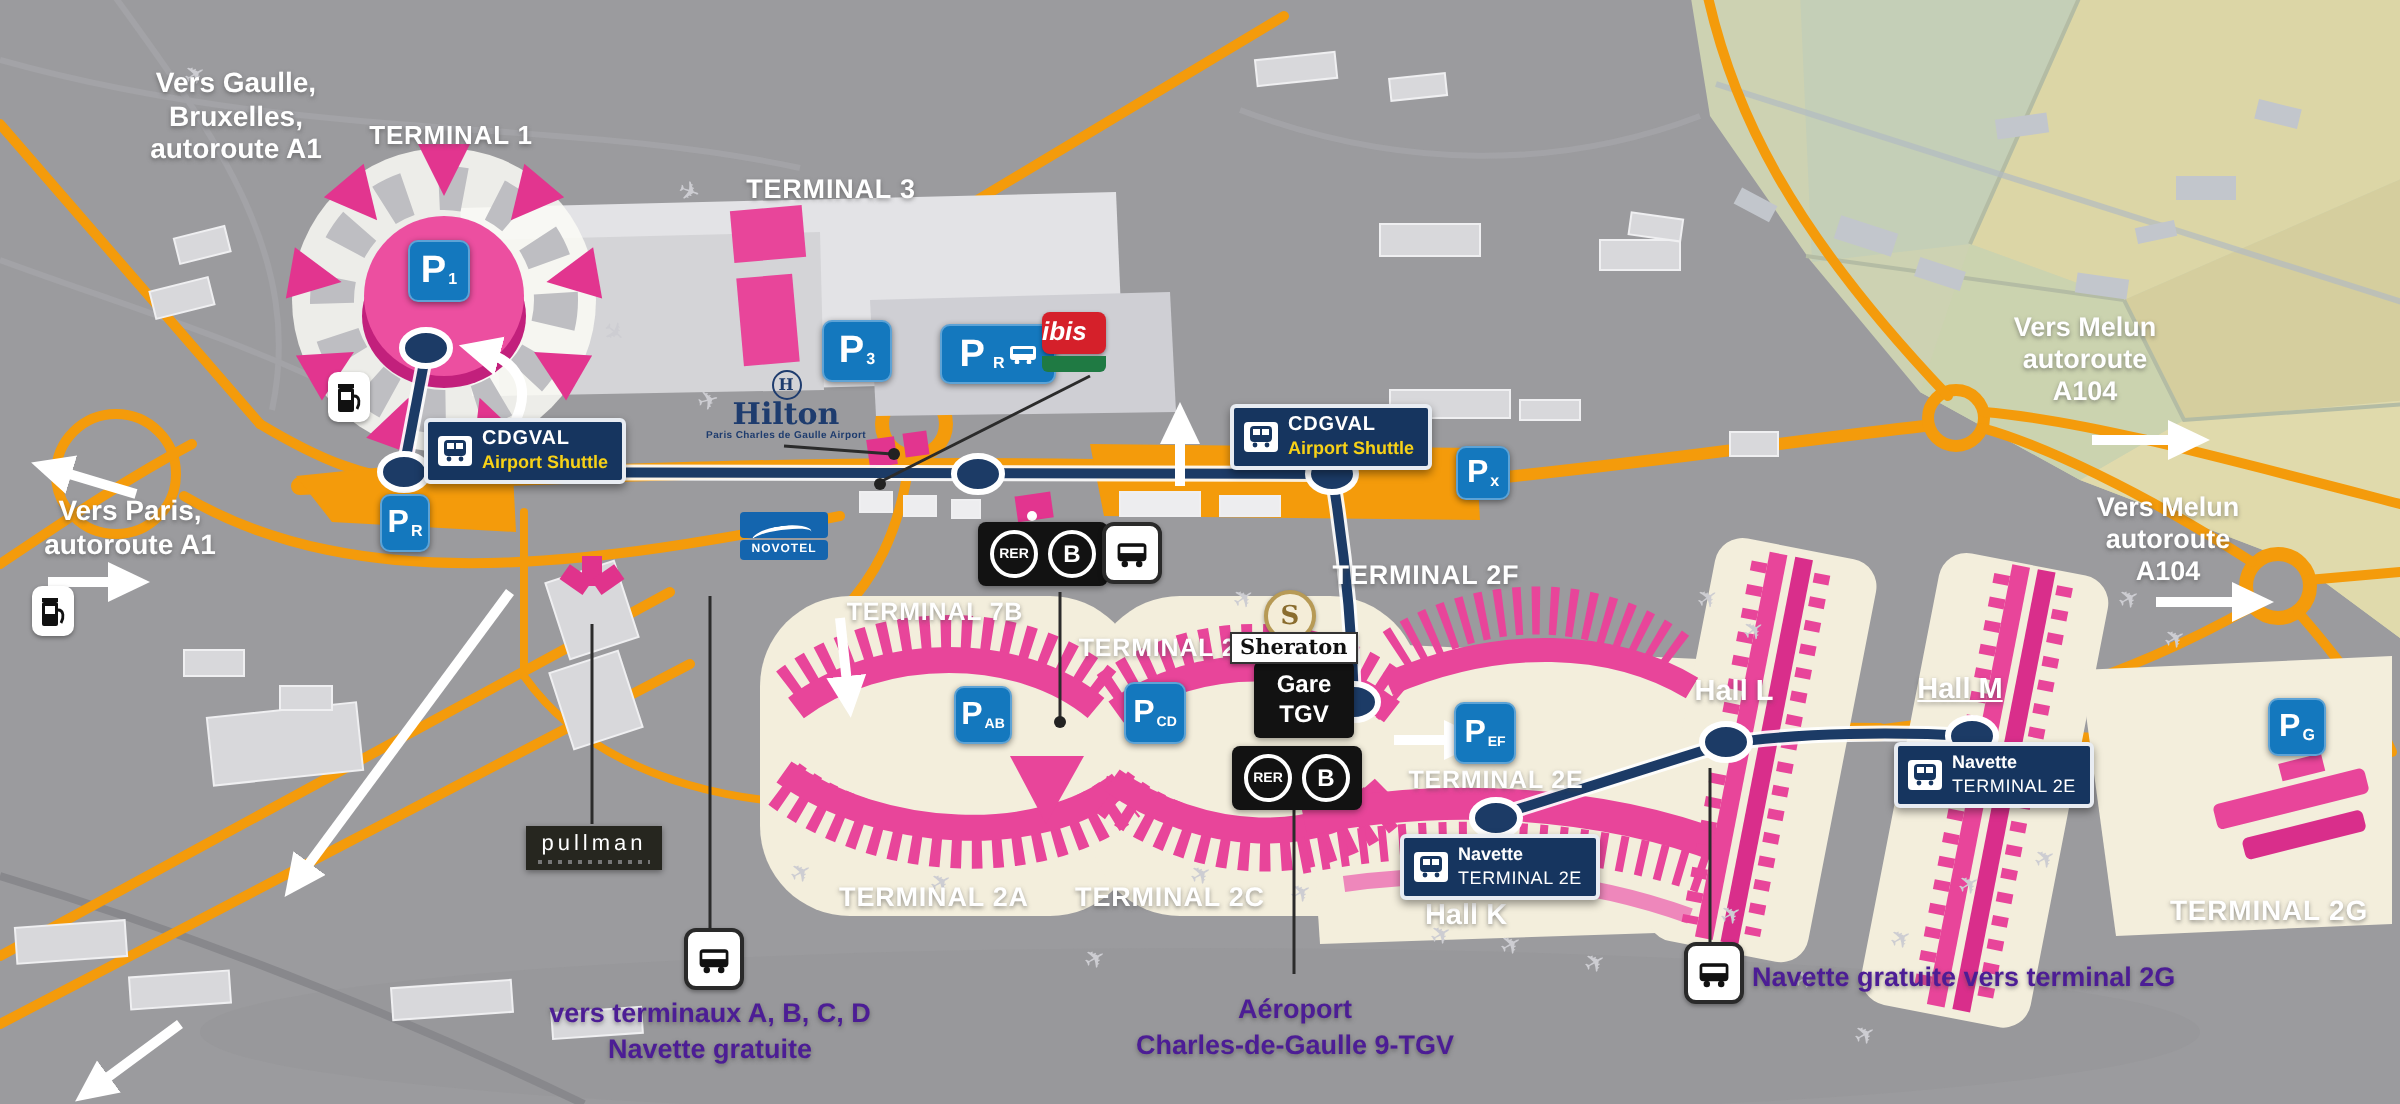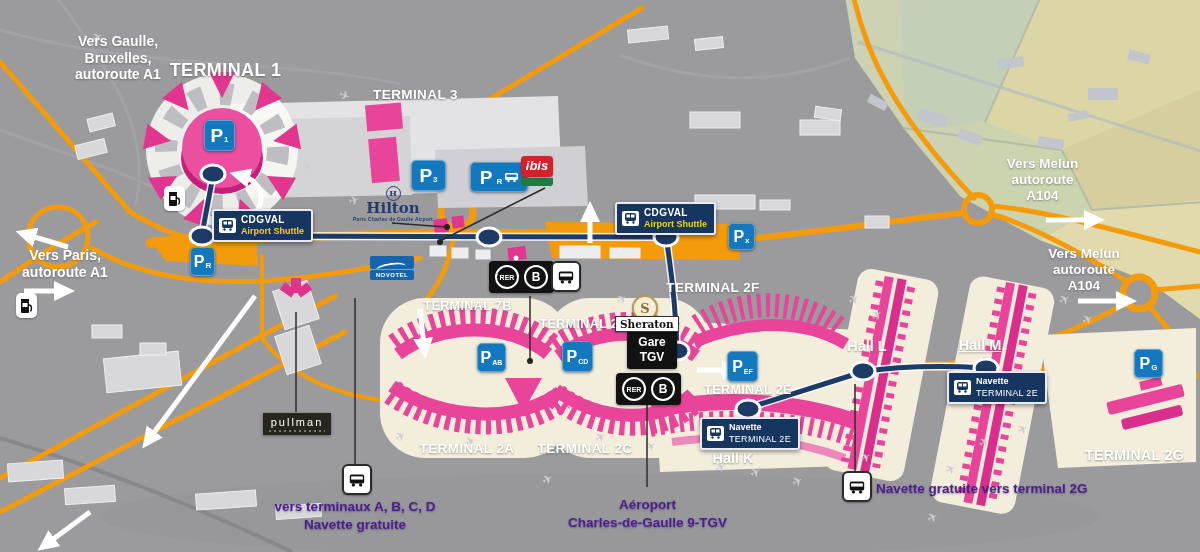--- a/index.html
+++ b/index.html
@@ -37,21 +37,21 @@
         color:#fff;font-weight:bold;width:20px;height:20px;font-size:7px;}
   .circ.b{font-size:12px;}
   .buschip{position:absolute;width:26px;height:27px;background:#fff;border:2px solid #2a2a2a;border-radius:6px;
            display:flex;align-items:center;justify-content:center;box-shadow:0 1px 2px rgba(0,0,0,.35);}
   
   .hilton{position:absolute;width:110px;text-align:center;color:#1E3C6E;}
   .hilton .hl-ring{display:inline-flex;width:13px;height:13px;border:1.5px solid #1E3C6E;border-radius:50%;
         align-items:center;justify-content:center;font-size:8px;font-weight:bold;font-family:"DejaVu Serif",serif;}
   .hilton .hl-name{font-family:"DejaVu Serif",serif;font-weight:bold;font-size:15px;line-height:1;}
   .hilton .hl-sub{font-size:5px;font-weight:bold;letter-spacing:.2px;}
-  .ibis{position:absolute;width:32px;text-align:center;}
+  .ibis{position:absolute;width:32px;}
   .ibis .ib-box{background:#D5202A;border-radius:4px;color:#fff;font-weight:bold;font-style:italic;
         font-size:13px;line-height:20px;height:21px;box-shadow:0 1px 2px rgba(0,0,0,.4);}
   .ibis .ib-strip{height:8px;background:#1F7A43;border-radius:0 0 3px 3px;margin-top:1px;}
   .novotel{position:absolute;width:44px;text-align:center;}
   .novotel .nv-flag{height:13px;background:#1465AE;border-radius:2px;position:relative;overflow:hidden;}
   .novotel .nv-flag::after{content:"";position:absolute;left:6px;top:7px;width:30px;height:8px;border-radius:50%;
         border-top:2px solid #fff;transform:rotate(-8deg);}
   .novotel .nv-name{background:#1465AE;color:#fff;font-size:6px;font-weight:bold;letter-spacing:.5px;
         margin-top:1px;padding:2px 0;border-radius:2px;}
   .sheraton-ring{position:absolute;width:22px;height:22px;border-radius:50%;background:#F4EDD8;
@@ -374,21 +374,21 @@
   <div>Vers Melun</div>
   <div>autoroute</div>
   <div>A104</div>
 </div>
 <div class="map-label dir" style="left:1028px;top:246px;width:112px;font-size:13.5px;">
   <div>Vers Melun</div>
   <div>autoroute</div>
   <div>A104</div>
 </div>
 
-<div class="map-label tlabel" style="left:148px;top:60px;width:155px;font-size:18px;">TERMINAL 1</div>
+<div class="map-label tlabel" style="left:148px;top:60px;width:155px;font-size:13px;">TERMINAL 1</div>
 <div class="map-label tlabel" style="left:348px;top:87px;width:135px;">TERMINAL 3</div>
 <div class="map-label tlabel" style="left:648px;top:280px;width:130px;">TERMINAL 2F</div>
 <div class="map-label tlabel small" style="left:415px;top:299px;width:105px;">TERMINAL 7B</div>
 <div class="map-label tlabel small" style="left:531px;top:317px;width:105px;">TERMINAL 2D</div>
 <div class="map-label tlabel" style="left:412px;top:441px;width:110px;">TERMINAL 2A</div>
 <div class="map-label tlabel" style="left:530px;top:441px;width:110px;">TERMINAL 2C</div>
 <div class="map-label tlabel small" style="left:698px;top:383px;width:100px;">TERMINAL 2E</div>
 <div class="map-label tlabel" style="left:1072px;top:447px;width:125px;font-size:14px;">TERMINAL 2G</div>
 <div class="map-label hall" style="left:832px;top:338px;width:70px;">Hall L</div>
 <div class="map-label hall" style="left:945px;top:337px;width:70px;text-decoration:underline;">Hall M</div>

